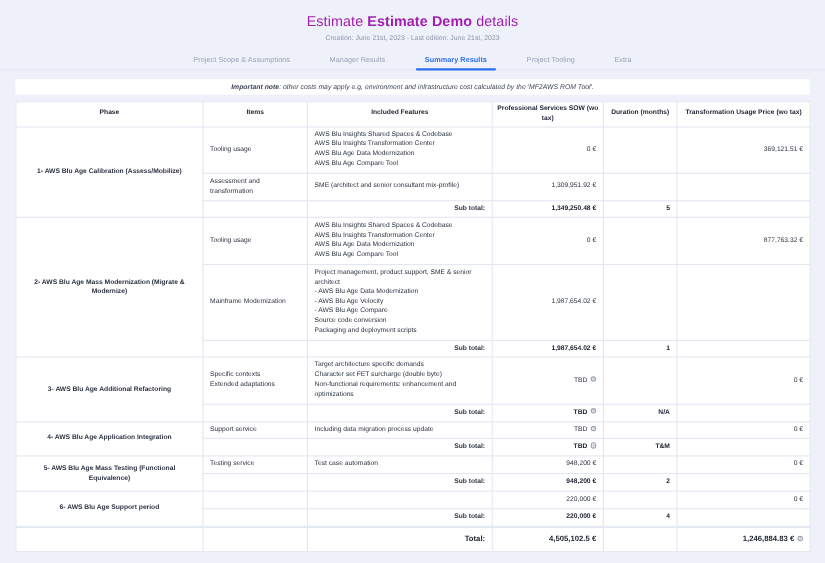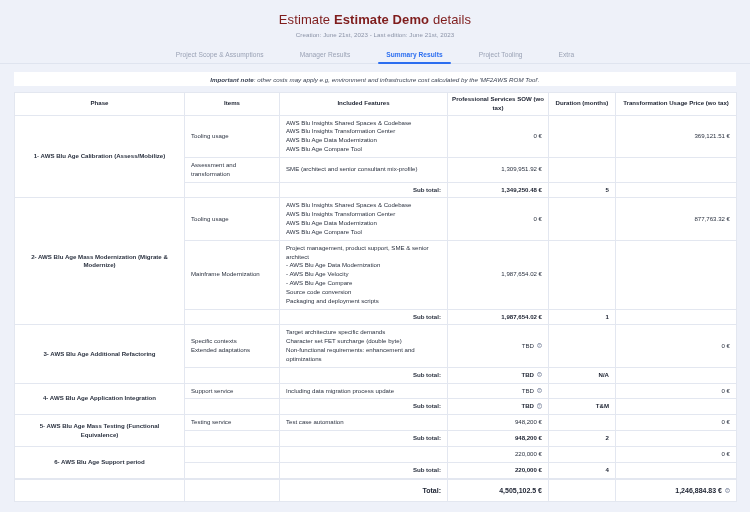--- a/index.html
+++ b/index.html
@@ -21,21 +21,21 @@
     background: #eef1f9;
   }
 
   
   .header {
     padding: 12px 14px 0 14px;
     text-align: center;
   }
   .title {
     font-size: 13px;
-    color: #7f1d1d;
+    color: #a21caf;
     letter-spacing: 0.1px;
     margin: 0;
     font-weight: 400;
   }
   .title .strong { font-weight: 700; }
   .subtitle {
     font-size: 6.2px;
     color: #8b93a7;
     margin-top: 4px;
     letter-spacing: 0.05px;

